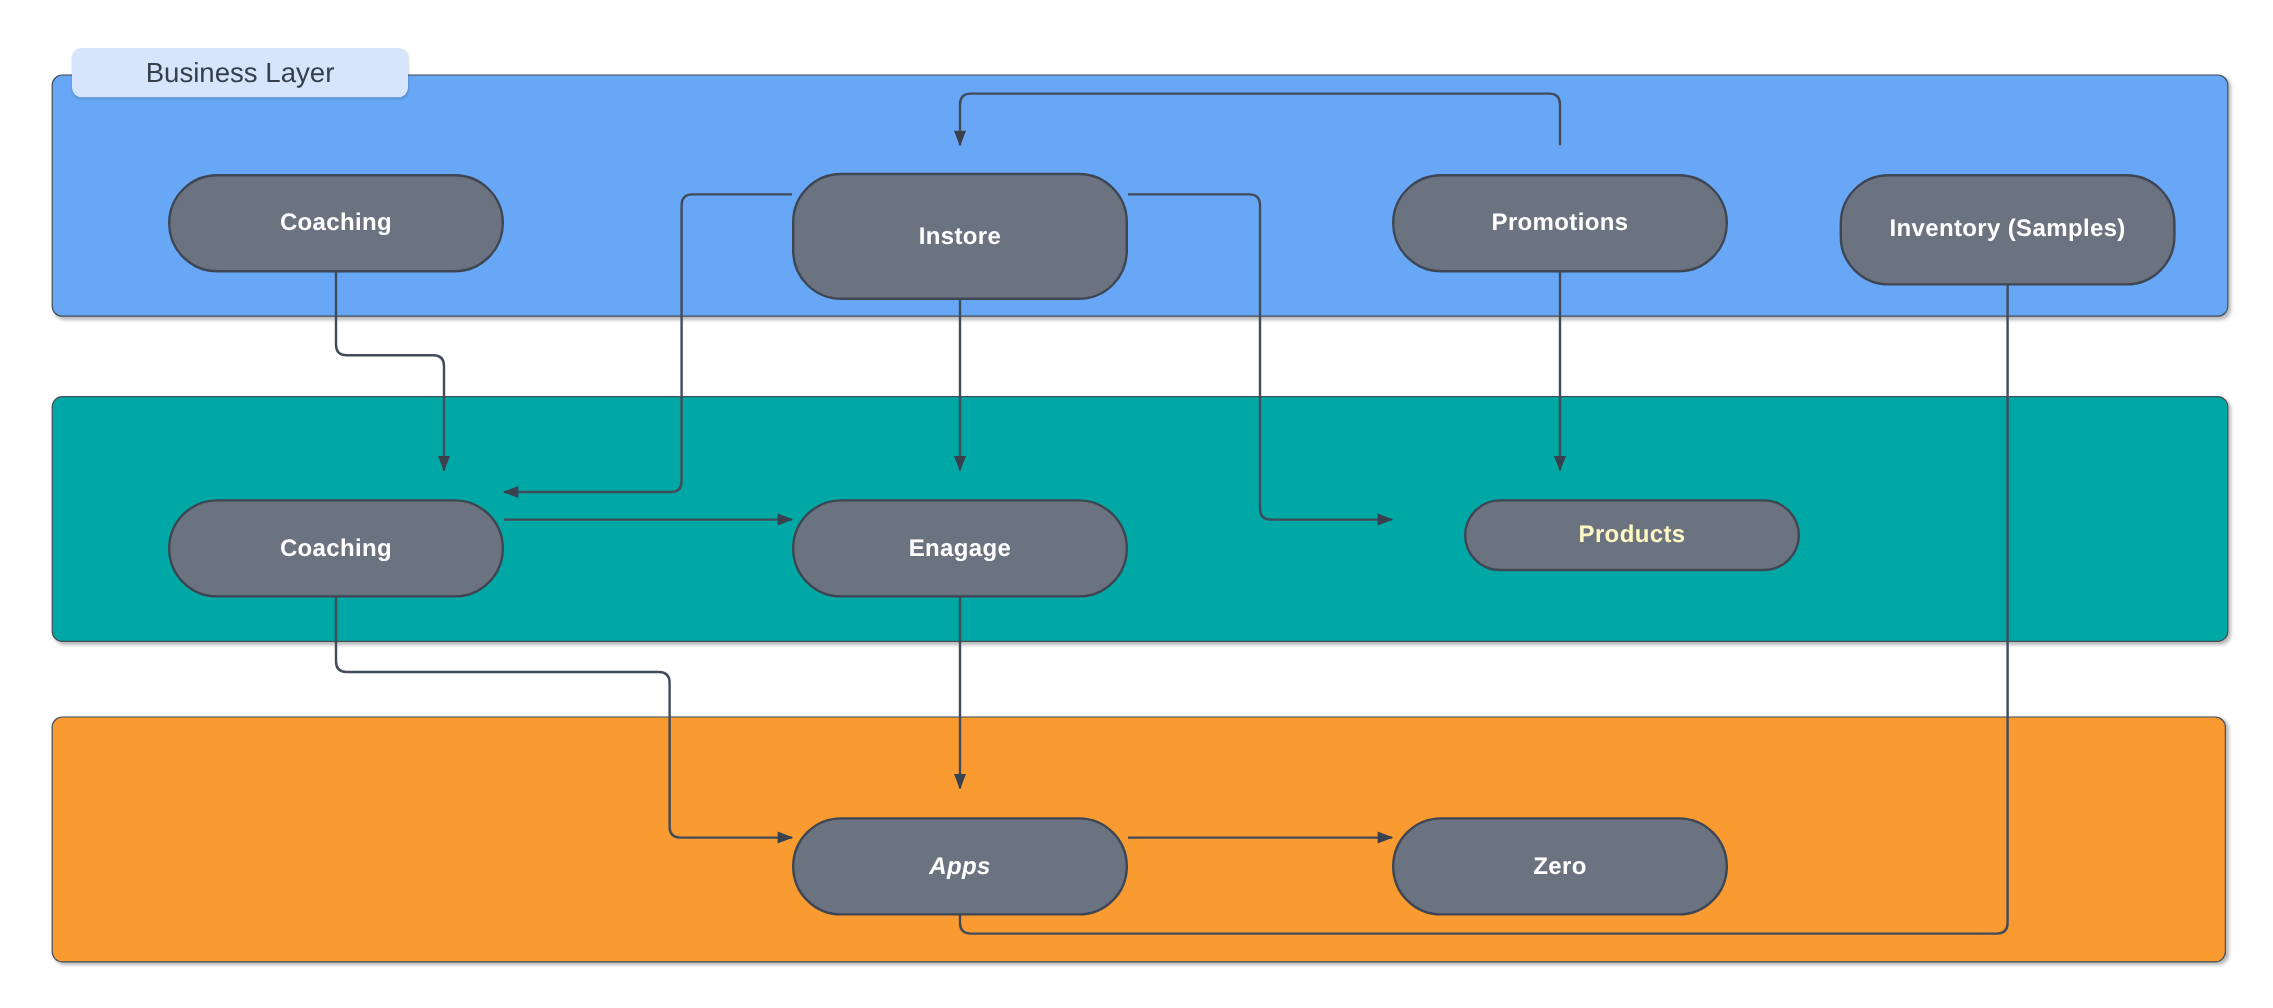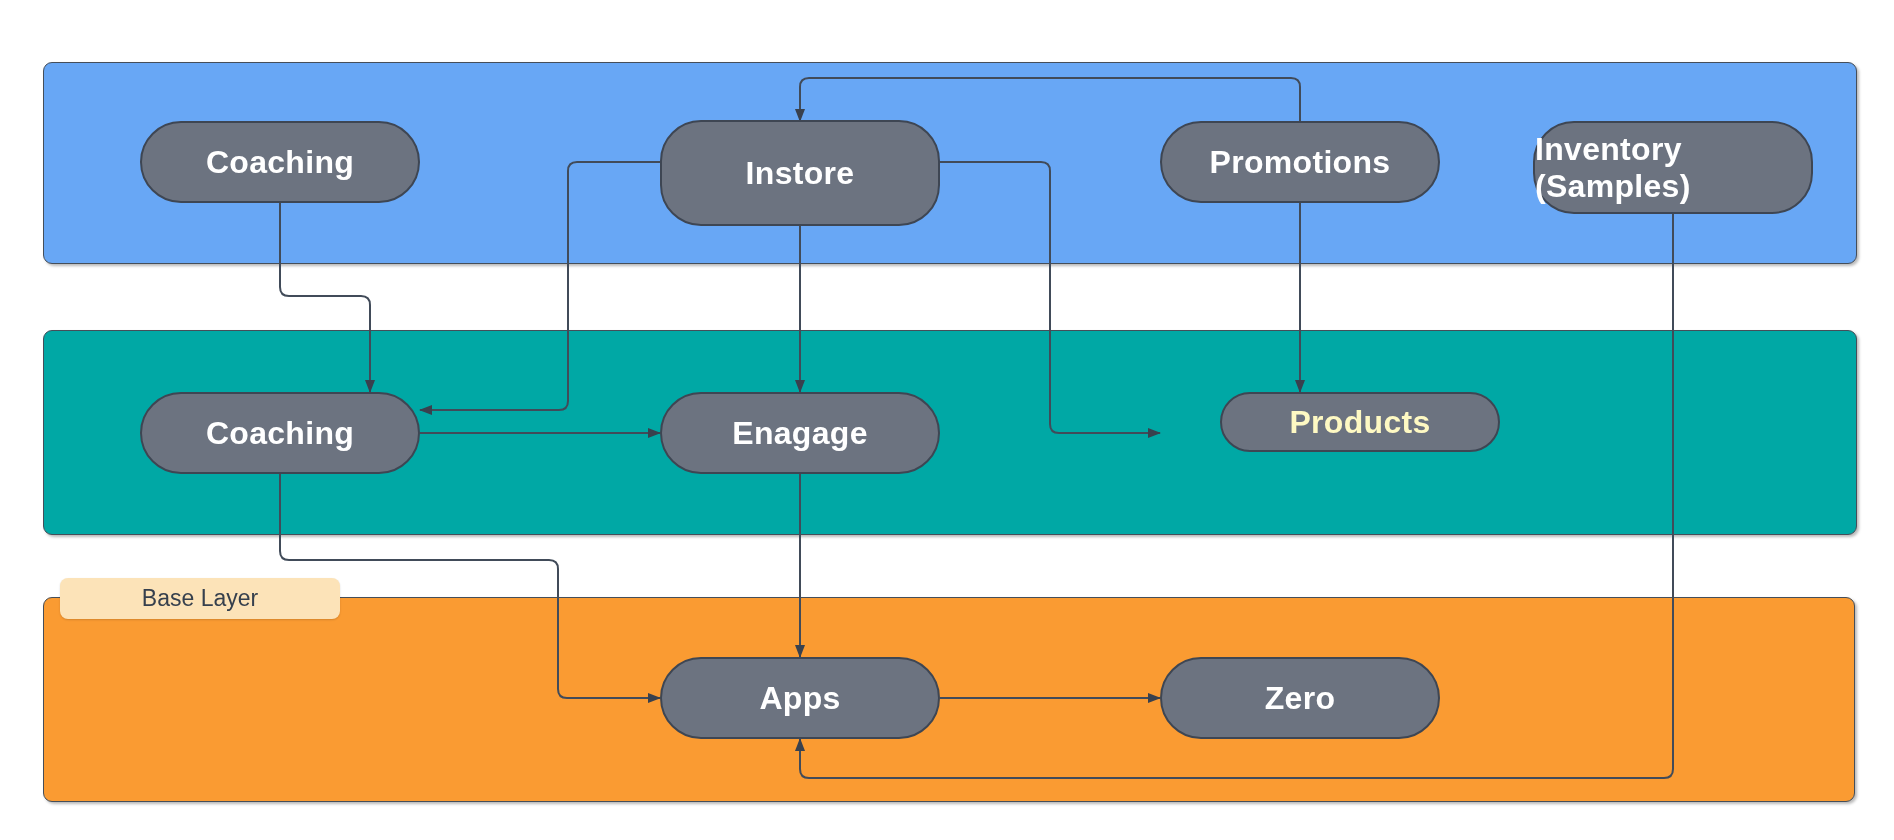--- a/index.html
+++ b/index.html
@@ -14,22 +14,23 @@
   }
   .chip{
     position:absolute;border-radius:8px;z-index:4;
     display:flex;align-items:center;justify-content:center;
     font-size:23px;color:#36404d;
     box-shadow:0 1px 2px rgba(0,0,0,0.15);
   }
   .node{
     position:absolute;z-index:3;box-sizing:border-box;
     display:flex;align-items:center;justify-content:center;
-    border-radius:41px;font-weight:bold;font-size:32px;
+    border-radius:41px;font-weight:bold;font-size:20px;
     letter-spacing:0.3px;
+    margin-top:24px;
   }
   #edge-layer{position:absolute;left:0;top:0;z-index:2;}
 </style>
 </head>
 <body>
 
 <div id="stage">
 
   <div class="band" id="band-0" style="left: 43px; top: 62px; width: 1812px; height: 200px; background: rgb(104, 167, 245);"></div>
   <div class="band" id="band-1" style="left: 43px; top: 330px; width: 1812px; height: 203px; background: rgb(0, 168, 165);"></div>
@@ -57,21 +58,21 @@
   </svg>
 
   <div id="nodes">
       <div class="node" style="left: 140px; top: 121px; width: 280px; height: 82px; background: rgb(108, 115, 128); border: 2px solid rgb(62, 70, 83); color: rgb(255, 255, 255);">Coaching</div>
       <div class="node" style="left: 660px; top: 120px; width: 280px; height: 106px; background: rgb(108, 115, 128); border: 2px solid rgb(62, 70, 83); color: rgb(255, 255, 255);">Instore</div>
       <div class="node" style="left: 1160px; top: 121px; width: 280px; height: 82px; background: rgb(108, 115, 128); border: 2px solid rgb(62, 70, 83); color: rgb(255, 255, 255);">Promotions</div>
       <div class="node" style="left: 1533px; top: 121px; width: 280px; height: 93px; background: rgb(108, 115, 128); border: 2px solid rgb(62, 70, 83); color: rgb(255, 255, 255);">Inventory (Samples)</div>
       <div class="node" style="left: 140px; top: 392px; width: 280px; height: 82px; background: rgb(108, 115, 128); border: 2px solid rgb(62, 70, 83); color: rgb(255, 255, 255);">Coaching</div>
       <div class="node" style="left: 660px; top: 392px; width: 280px; height: 82px; background: rgb(108, 115, 128); border: 2px solid rgb(62, 70, 83); color: rgb(255, 255, 255);">Enagage</div>
       <div class="node" style="left: 1220px; top: 392px; width: 280px; height: 60px; background: rgb(108, 115, 128); border: 2px solid rgb(62, 70, 83); color: #fef9c3;">Products</div>
-      <div class="node" style="left: 660px; top: 657px; width: 280px; height: 82px; background: rgb(108, 115, 128); border: 2px solid rgb(62, 70, 83); color: rgb(255, 255, 255);">Apps</div>
+      <div class="node" style="left: 660px; top: 657px; width: 280px; height: 82px; background: rgb(108, 115, 128); border: 2px solid rgb(62, 70, 83); color: rgb(255, 255, 255); font-style: italic;">Apps</div>
       <div class="node" style="left: 1160px; top: 657px; width: 280px; height: 82px; background: rgb(108, 115, 128); border: 2px solid rgb(62, 70, 83); color: rgb(255, 255, 255);">Zero</div>
     </div>
 
-  <div class="chip" id="chip-2" style="left: 60px; top: 578px; width: 280px; height: 41px; background: rgb(252, 227, 184);">
-    <span>Base Layer</span>
+  <div class="chip" id="chip-0" style="left: 60px; top: 40px; width: 280px; height: 41px; background: rgb(214, 229, 252);">
+    <span>Business Layer</span>
   </div>
 
 </div>
 
 </body></html>

